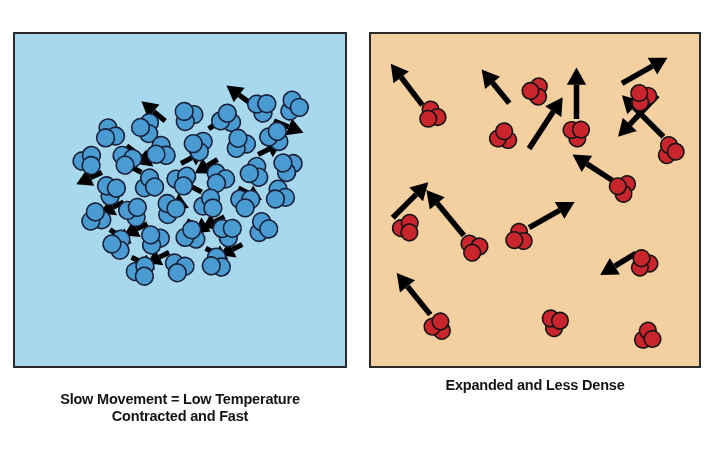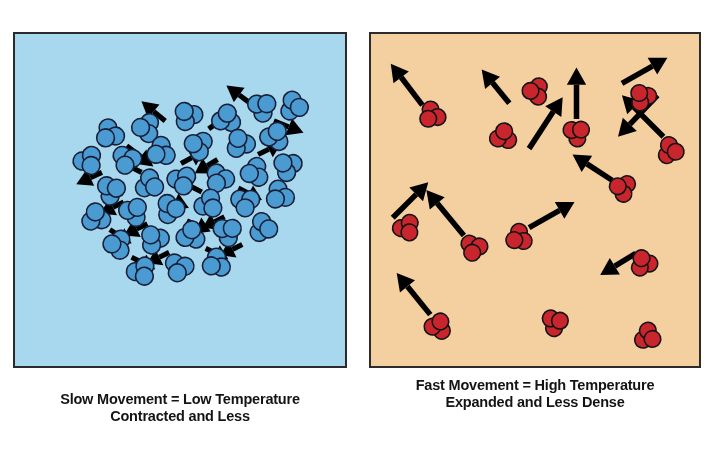--- a/index.html
+++ b/index.html
@@ -457,21 +457,20 @@
             <circle cx="-5.21" cy="-2.52" r="8.4" fill="#c9252d" stroke="#141414" stroke-width="1.6"></circle>
             <circle cx="5.21" cy="-2.52" r="8.4" fill="#c9252d" stroke="#141414" stroke-width="1.6"></circle>
             <circle cx="0.00" cy="5.54" r="8.4" fill="#c9252d" stroke="#141414" stroke-width="1.6"></circle>
           </g>
         </g>
     </svg>
   </div>
 
   <div class="caption" id="caption-cold">
     <span class="caption-line">Slow Movement = Low Temperature</span>
-    <span class="caption-line">Contracted and Less</span>
+    <span class="caption-line">Contracted and Fast</span>
   </div>
 
   <div class="caption" id="caption-hot">
-    <span class="caption-line">Fast Movement = High Temperature</span>
     <span class="caption-line">Expanded and Less Dense</span>
   </div>
 
 </div>
 
 </body></html>

